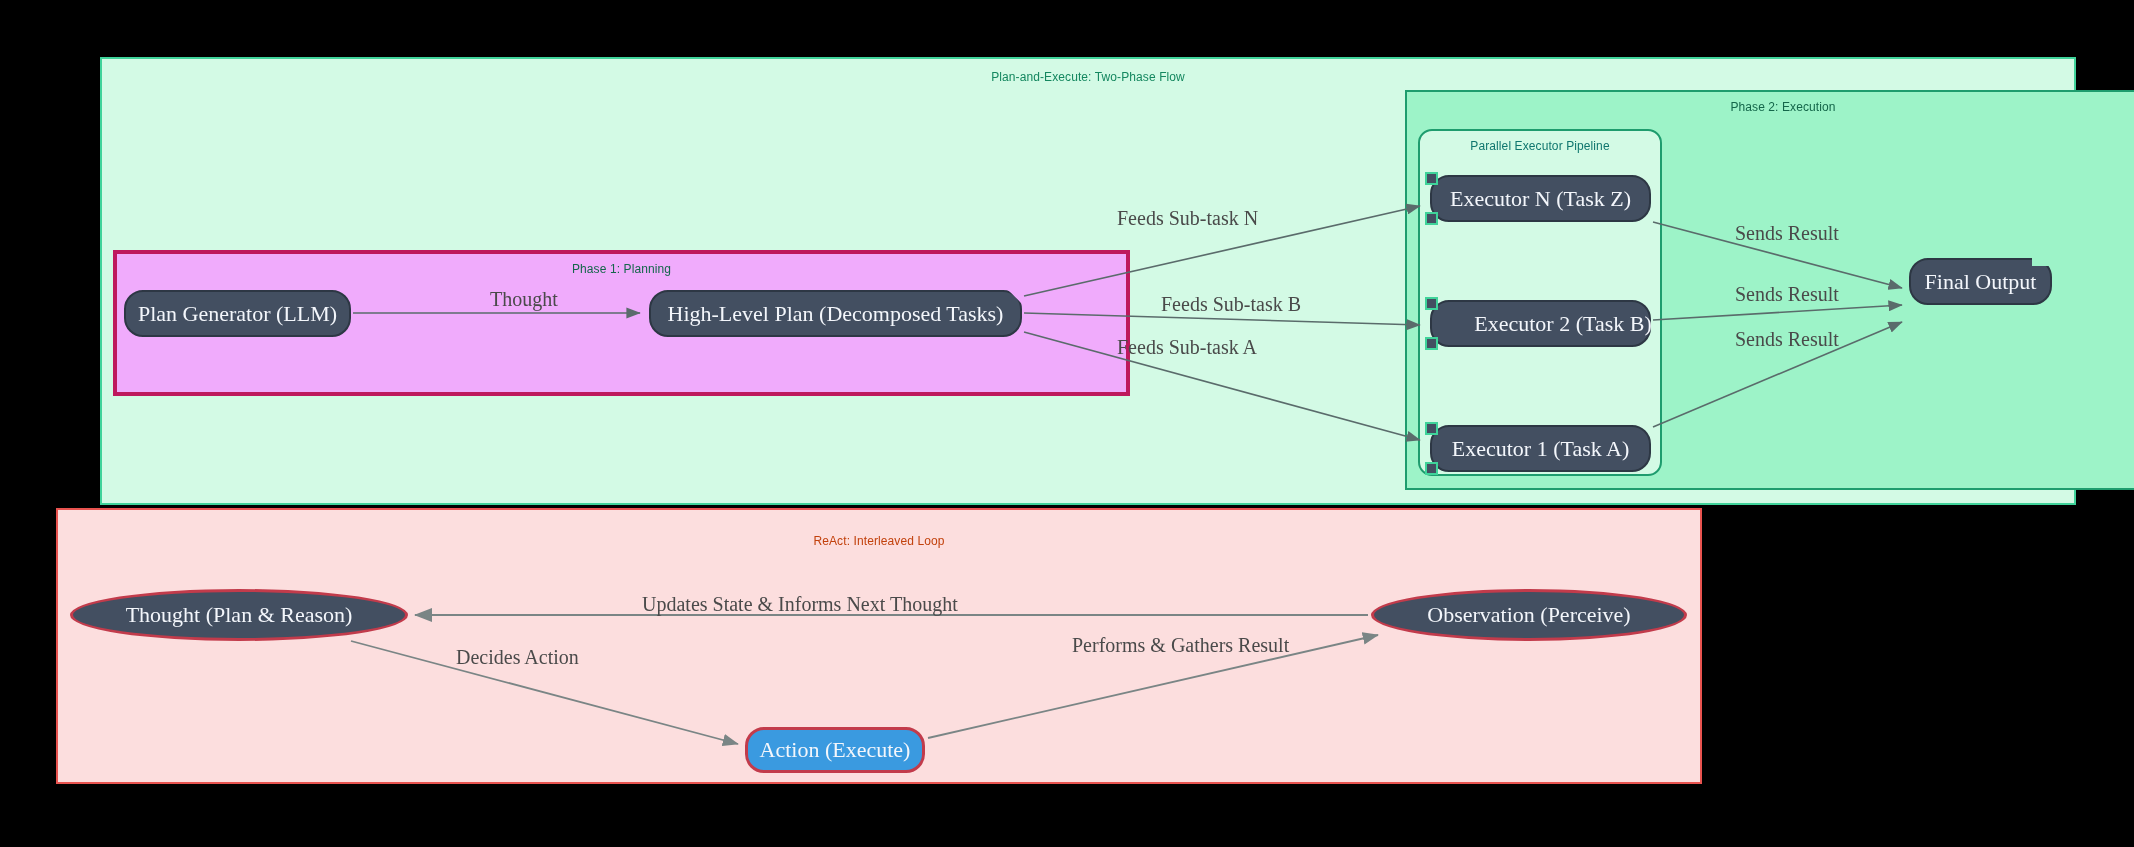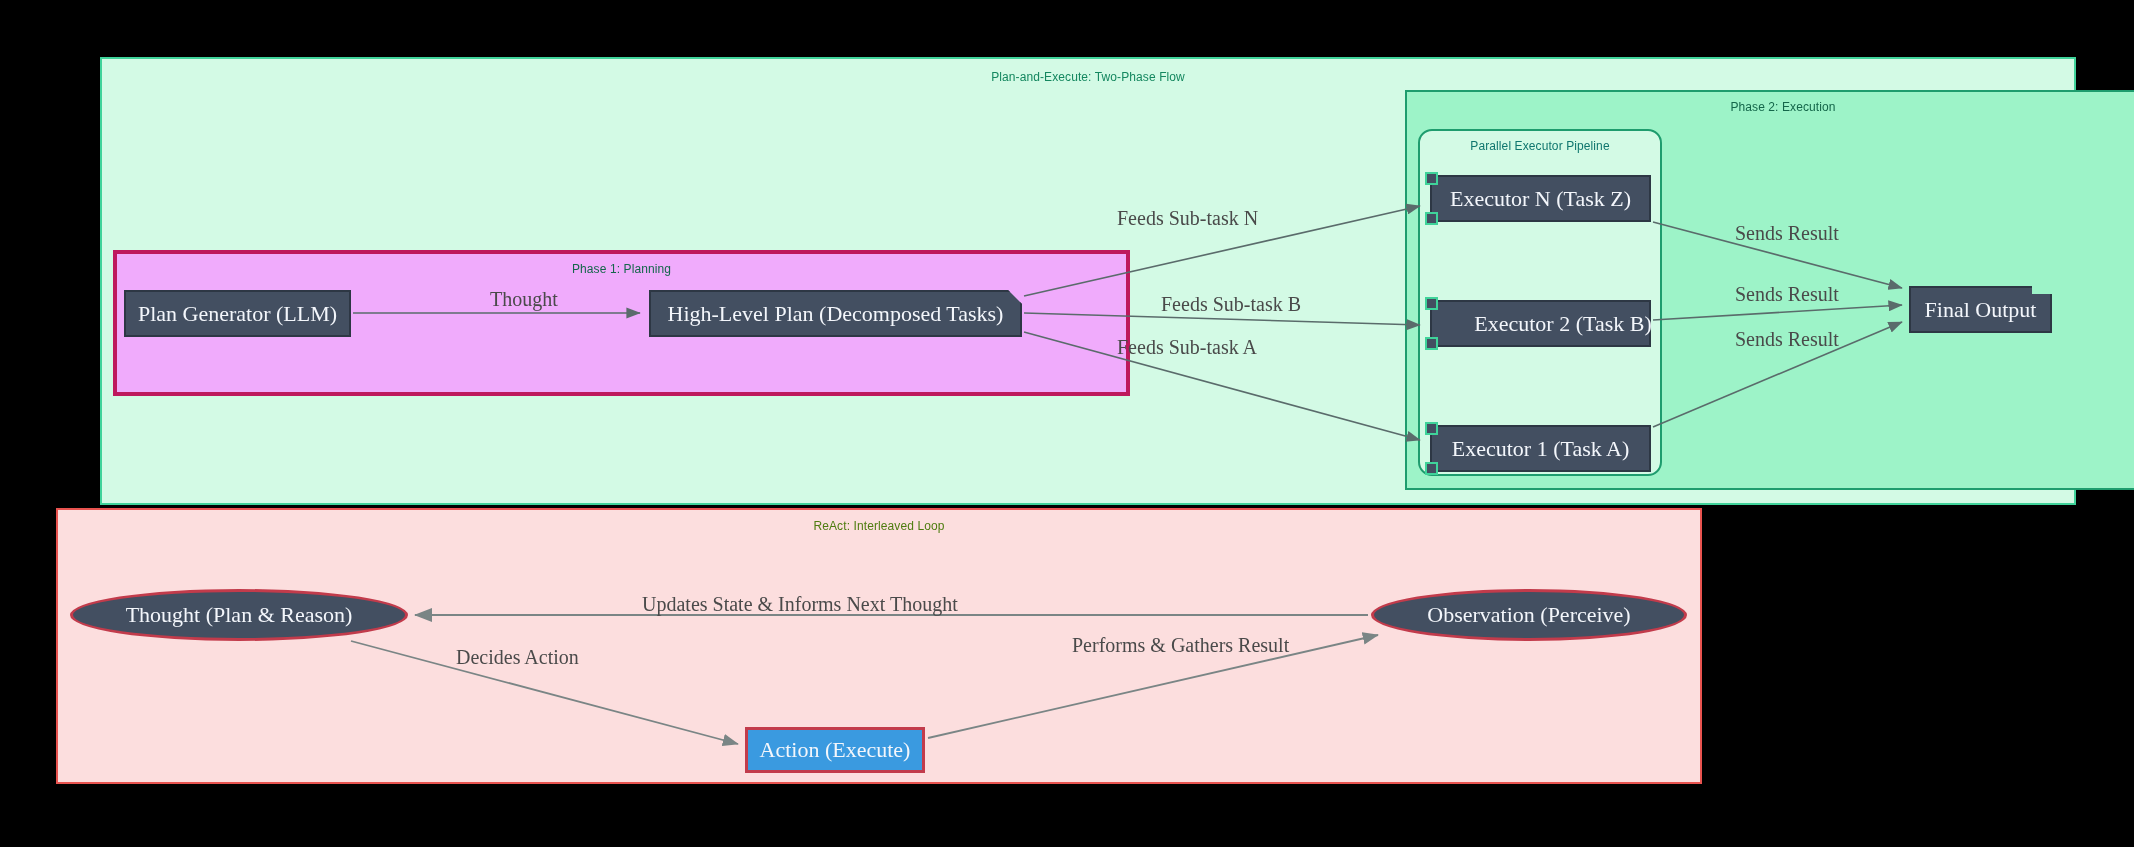--- a/index.html
+++ b/index.html
@@ -64,34 +64,35 @@
     left: 0; right: 0;
     text-align: center;
     font-size: 12px;
     letter-spacing: 0.1px;
     white-space: nowrap;
   }
   .sg-outer-plan > .sg-title { top: 11px; color: #14875f; }
   .sg-phase1  > .sg-title { top: 8px;  color: #14664a; }
   .sg-phase2  > .sg-title { top: 8px;  color: #14664a; }
   .sg-pipeline> .sg-title { top: 8px;  color: #0f766e; }
-  .sg-react   > .sg-title { top: 9px; color: #4d7c0f; }
+  .sg-react   > .sg-title { top: 24px; color: #c2410c; }
 
   
   .node {
     position: absolute;
     display: flex;
     align-items: center;
     justify-content: center;
     color: #f3f6fb;
     font-family: "Liberation Serif", serif;
     font-size: 22px;
     white-space: nowrap;
     text-align: center;
     line-height: 1;
+    border-radius: 19px;
   }
   .node-rect {
     background: #434f61;
     border: 2px solid #2d3744;
   }
   .node-plan-generator { left: 124px; top: 290px; width: 227px; height: 47px; }
   .node-highlevel-plan {
     left: 649px; top: 290px; width: 373px; height: 47px;
     background: #434f61;
     border: 2px solid #2d3744;
@@ -106,21 +107,21 @@
     position: absolute;
     width: 13px; height: 13px;
     background: #434f61;
     border: 2px solid #3fd39a;
     left: -7px;
   }
   .notch.top    { top: -5px; }
   .notch.bottom { bottom: -5px; }
 
   .node-final-output {
-    left: 1909px; top: 286px; width: 143px; height: 47px;
+    left: 1909px; top: 258px; width: 143px; height: 47px;
     background: #434f61;
     border: 2px solid #2d3744;
     clip-path: polygon(0 0, calc(100% - 20px) 0, calc(100% - 20px) 8px, 100% 8px, 100% 100%, 0 100%);
     text-align: right;
   }
 
   .node-ellipse {
     background: #434f61;
     border: 3px solid #c23b4b;
     border-radius: 50%;

